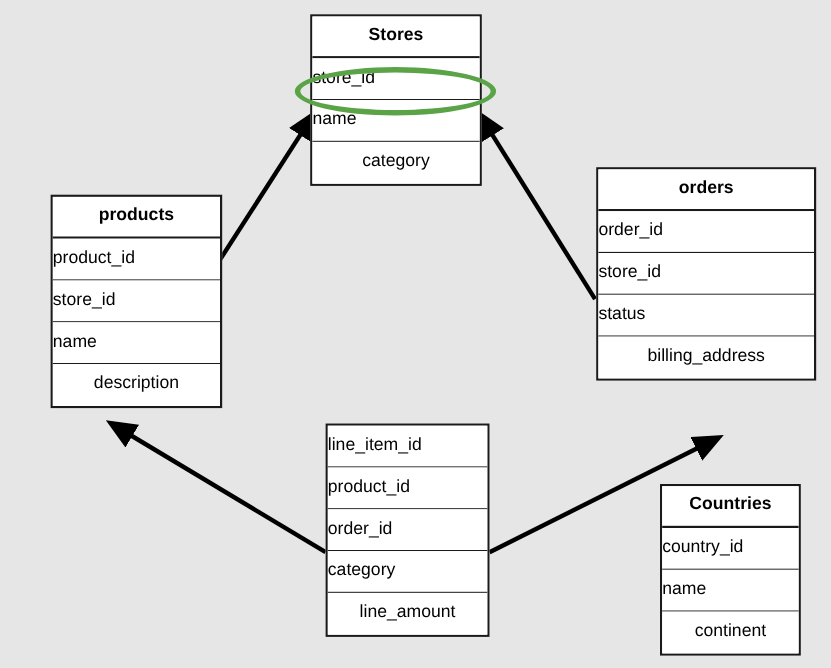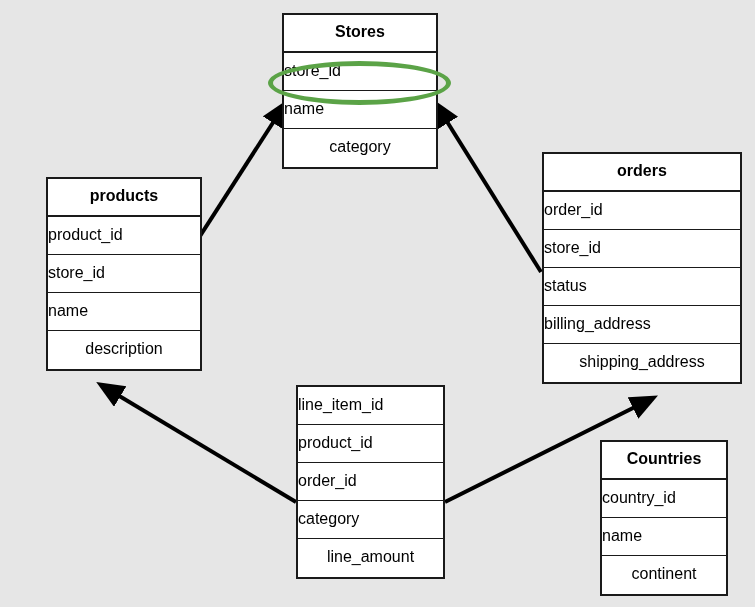--- a/index.html
+++ b/index.html
@@ -128,21 +128,20 @@
     </div>
   </div>
 
   <div class="entity" id="entity-2">
     <div class="entity-title">orders</div>
     <div class="entity-fields">
       <div class="field-row">order_id</div>
       <div class="field-row">store_id</div>
       <div class="field-row">status</div>
       <div class="field-row">billing_address</div>
-      <div class="field-row">shipping_address</div>
     </div>
   </div>
 
   <div class="entity" id="entity-3">
     <div class="entity-fields">
       <div class="field-row">line_item_id</div>
       <div class="field-row">product_id</div>
       <div class="field-row">order_id</div>
       <div class="field-row">category</div>
       <div class="field-row">line_amount</div>

